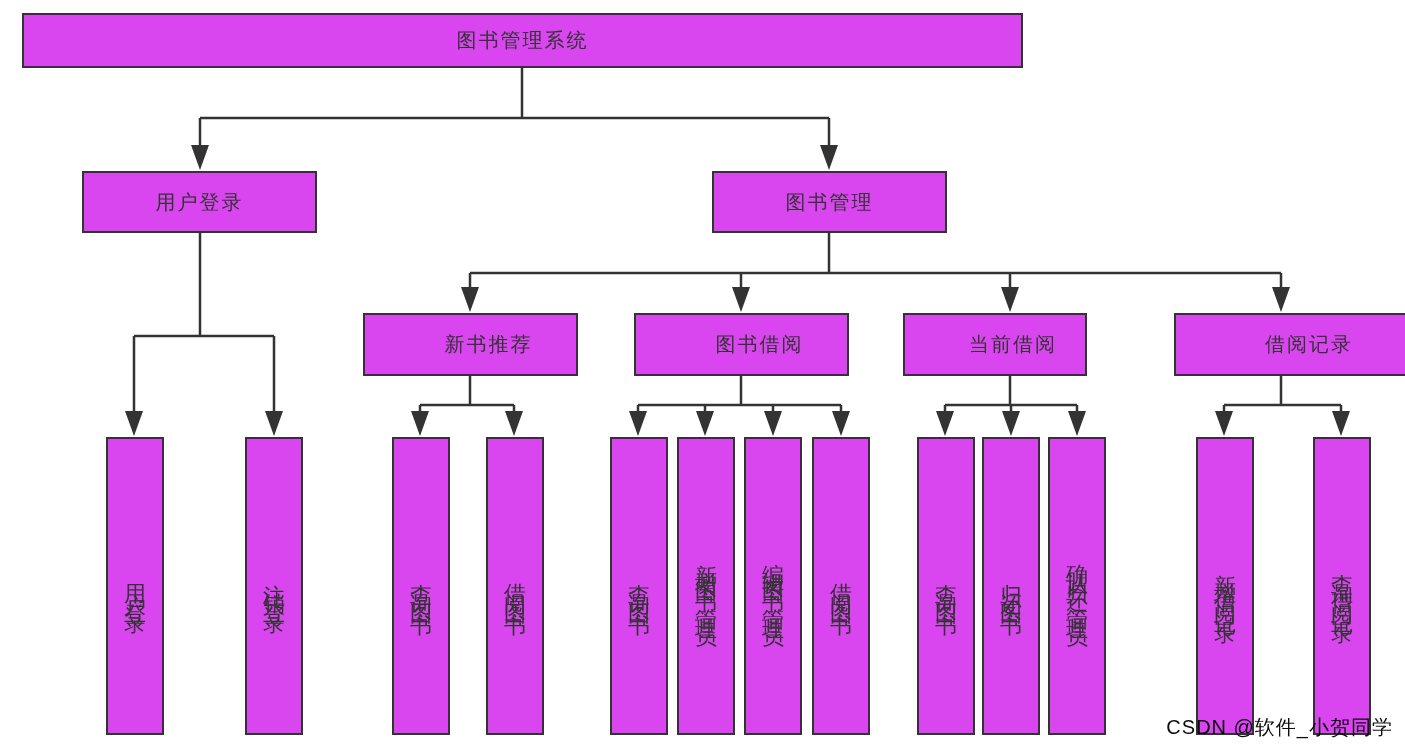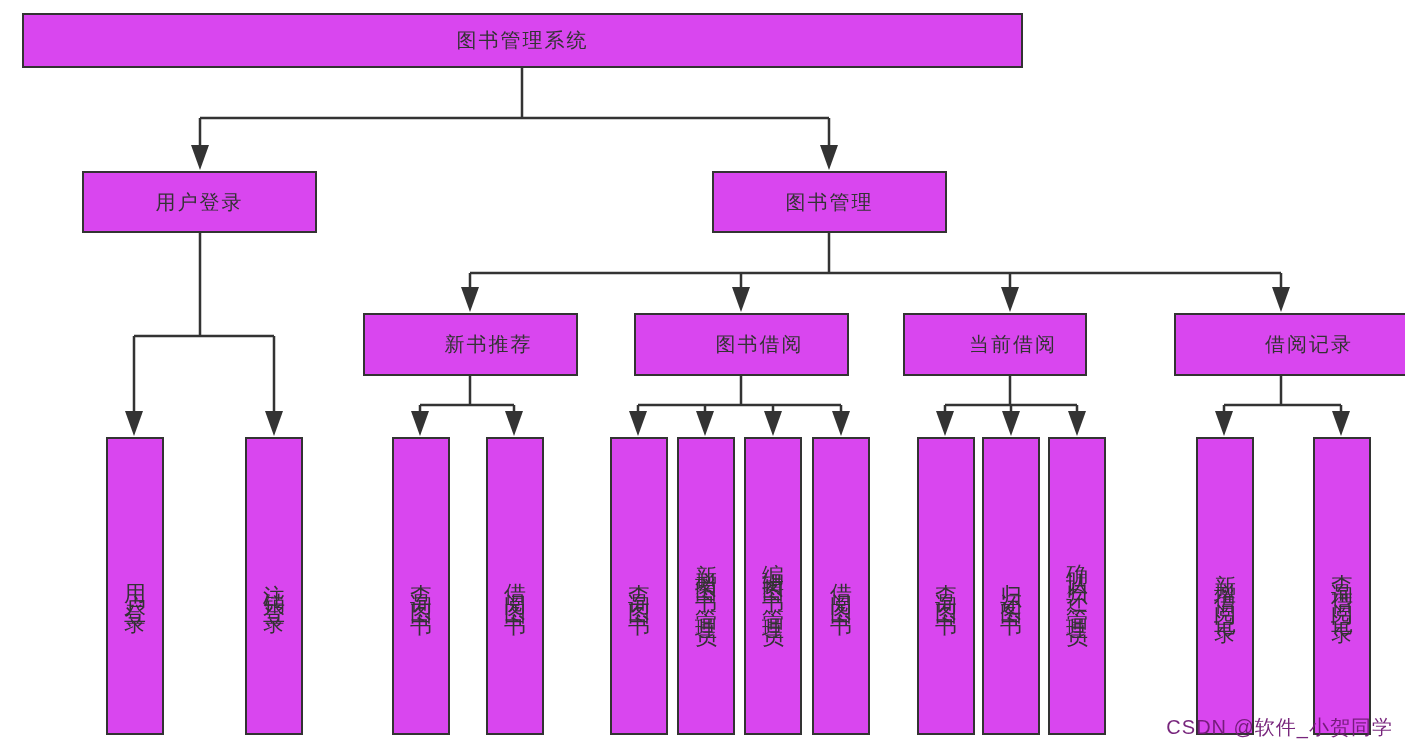--- a/index.html
+++ b/index.html
@@ -63,21 +63,21 @@
     white-space: nowrap;
     color: #333333;
   }
   .v-label-long { letter-spacing: 9px; }
   .watermark {
     position: absolute;
     right: 12px;
     top: 714px;
     font-size: 20px;
     letter-spacing: 1px;
-    color: #701a75;
+    color: #000000;
     opacity: 0.95;
     white-space: nowrap;
     z-index: 5;
   }
 </style>
 </head>
 <body>
 
 <div class="canvas">
 

